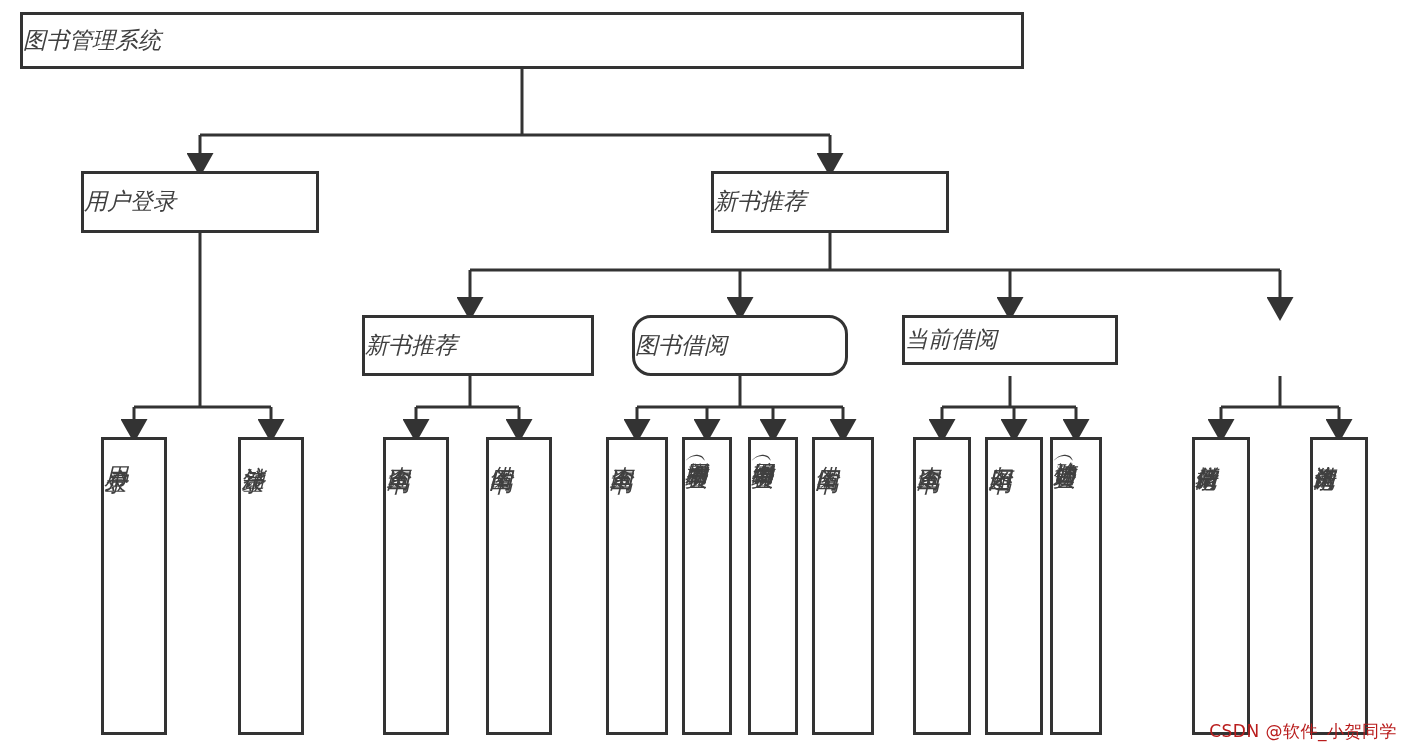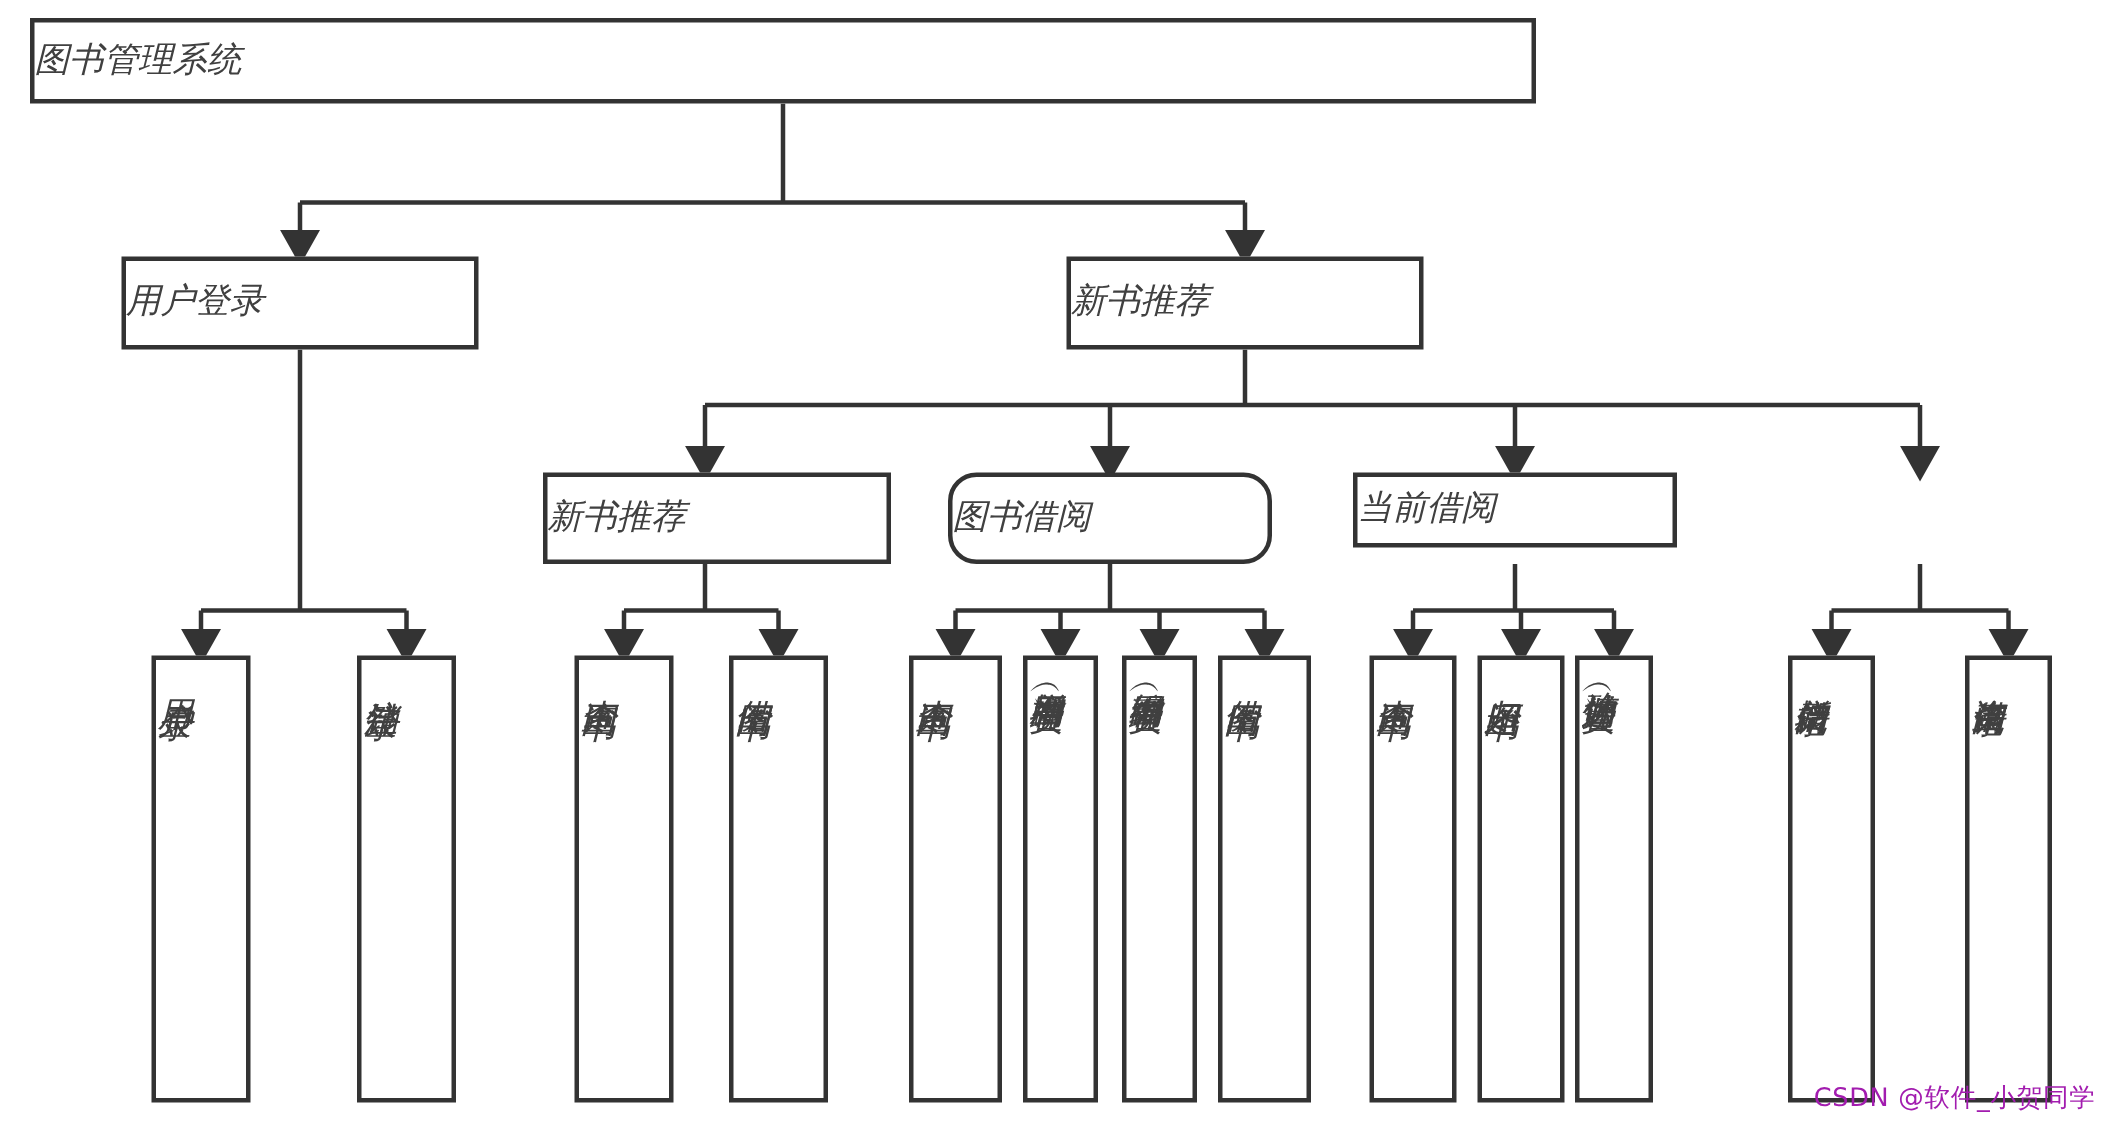--- a/index.html
+++ b/index.html
@@ -60,21 +60,21 @@
     letter-spacing: 1px;
   }
   .node.vert.tall-text {
     padding-top: 4px;
   }
   .watermark {
     position: absolute;
     right: 8px;
     bottom: 4px;
     font-size: 17px;
-    color: #a21caf;
+    color: #b91c1c;
     white-space: nowrap;
     letter-spacing: 0.5px;
   }
 </style>
 </head>
 <body>
 
 <div id="canvas">
 
   <svg class="wires" viewBox="0 0 1405 747" xmlns="http://www.w3.org/2000/svg">

